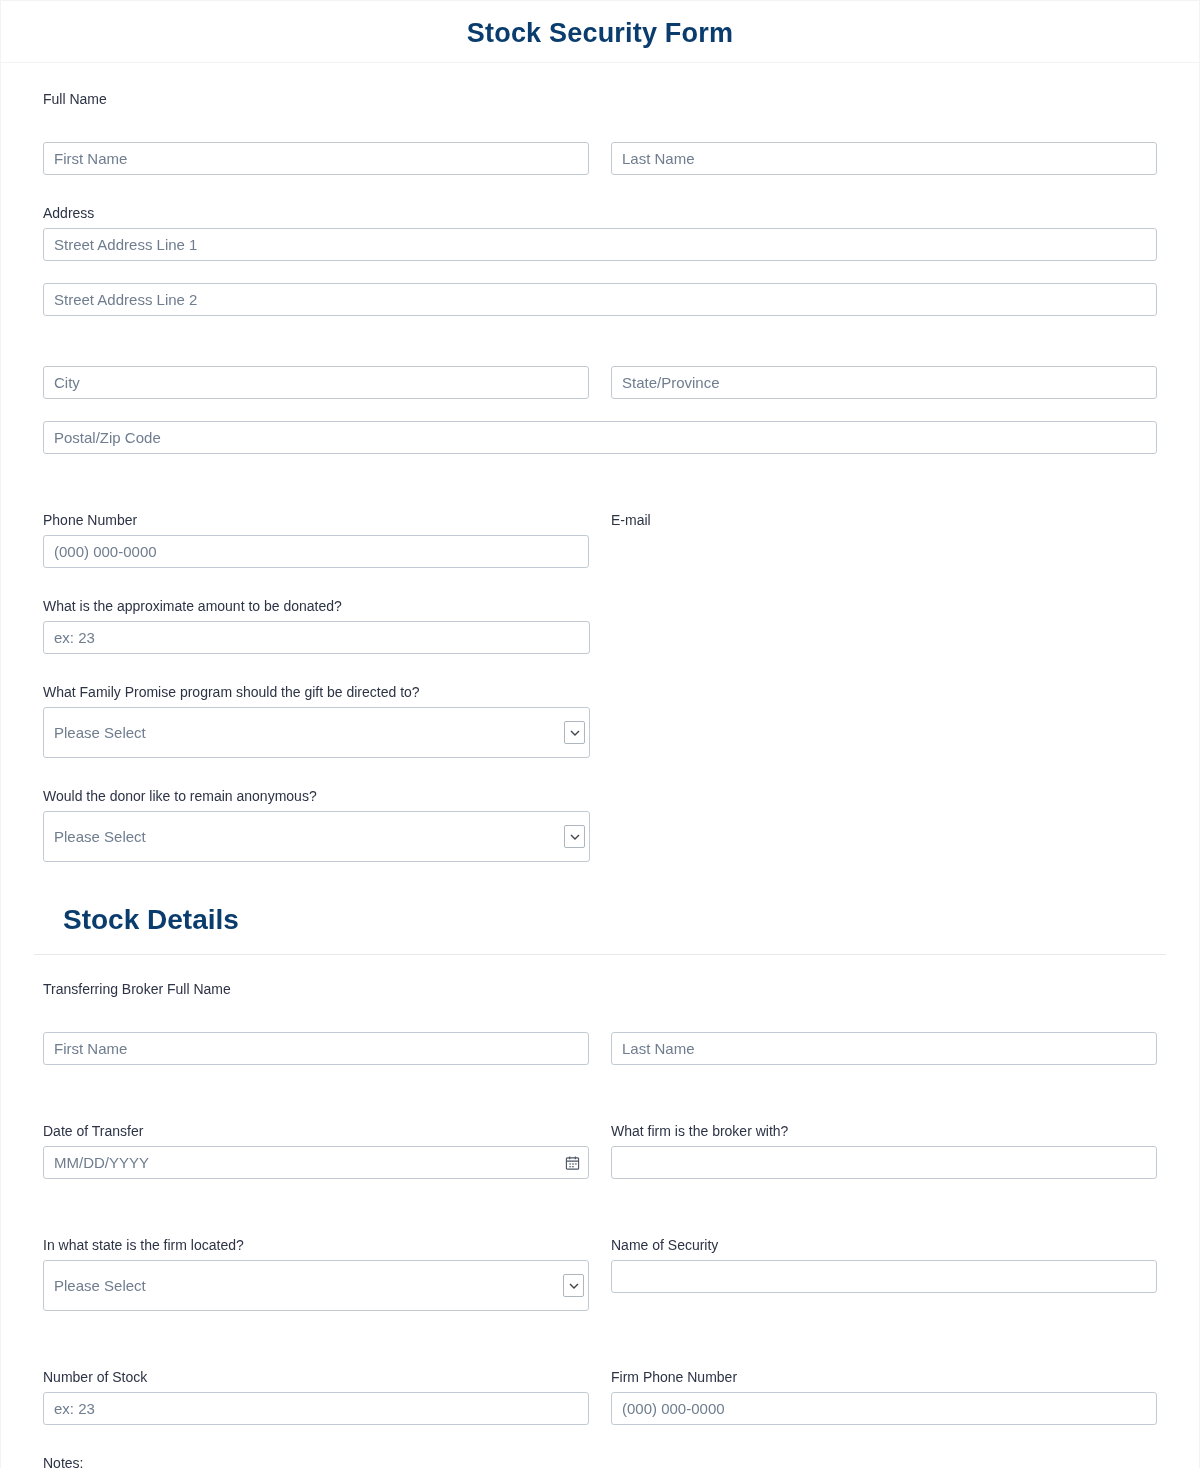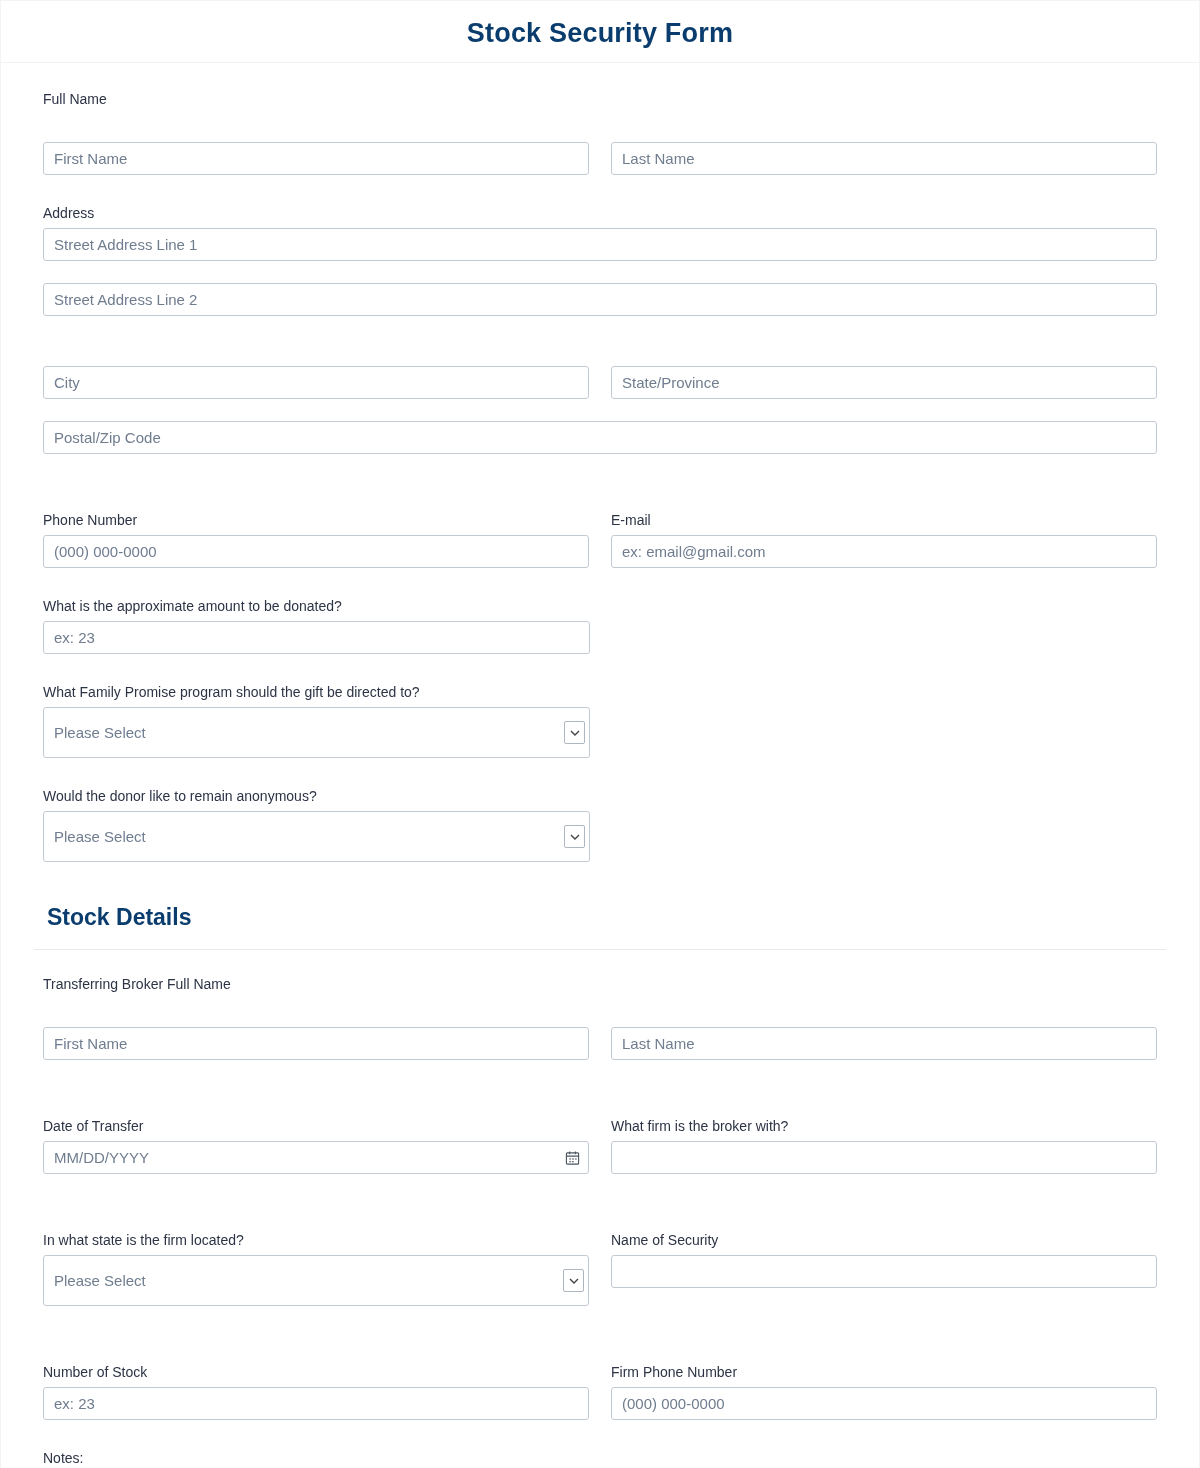--- a/index.html
+++ b/index.html
@@ -30,21 +30,21 @@
   .stack > *:last-child{margin-bottom:0;}
   .half{width:547px;}
   .select{display:flex;align-items:center;justify-content:space-between;height:51px;border:1px solid var(--border);
           border-radius:3px;background:#fff;padding:0 4px 0 10px;cursor:default;}
   .select-value{color:var(--placeholder);font-size:15px;}
   .select-arrow{width:21px;height:23px;border:1px solid #aeb6bf;border-radius:2px;display:flex;align-items:center;
                 justify-content:center;background:#fff;flex:none;}
   .input-wrap{position:relative;}
   .input-wrap .input{padding-right:40px;}
   .icon-right{position:absolute;right:9px;top:50%;transform:translateY(-50%);display:flex;align-items:center;}
-  .section-heading{margin:42px 0 0 4px;font-size:23px;font-weight:bold;color:var(--heading);}
+  .section-heading{margin:42px 0 0 20px;font-size:28px;font-weight:bold;color:var(--heading);}
   hr.divider{border:none;border-top:1px solid var(--divider);margin:18px -9px 26px;}
   hr.divider-bottom{border:none;border-top:1px solid var(--divider);margin:40px -9px 0;}
   .field-notes{margin-bottom:4px;}
   textarea.notes{display:block;width:100%;height:133px;border:1px solid var(--border);border-radius:3px;resize:both;
                  font-family:inherit;font-size:15px;color:#333;padding:8px 10px;outline:none;}
   .submit-row{margin:8px 0 0 13px;padding-bottom:30px;}
   .submit-btn{width:154px;height:56px;background:var(--button_bg);color:var(--button_text);border:none;border-radius:4px;
               font-family:inherit;font-size:15px;cursor:pointer;}
   .footer-strip{position:absolute;left:0;right:0;bottom:0;height:9px;background:var(--strip);}
 </style>
@@ -81,21 +81,20 @@
     </section>
 
     <section class="field">
       <div class="two-col">
         <div class="sub-field">
           <label>Phone Number</label>
           <input class="input" type="text" placeholder="(000) 000-0000" style="">
         </div>
         <div class="sub-field">
           <label>E-mail</label>
-          <input class="input" type="text" placeholder="ex: email@gmail.com" style="">
         </div>
       </div>
     </section>
 
     <section class="field">
       <label>What is the approximate amount to be donated?</label>
       <input class="input half" type="text" placeholder="ex: 23" style="">
     </section>
 
     <section class="field">

